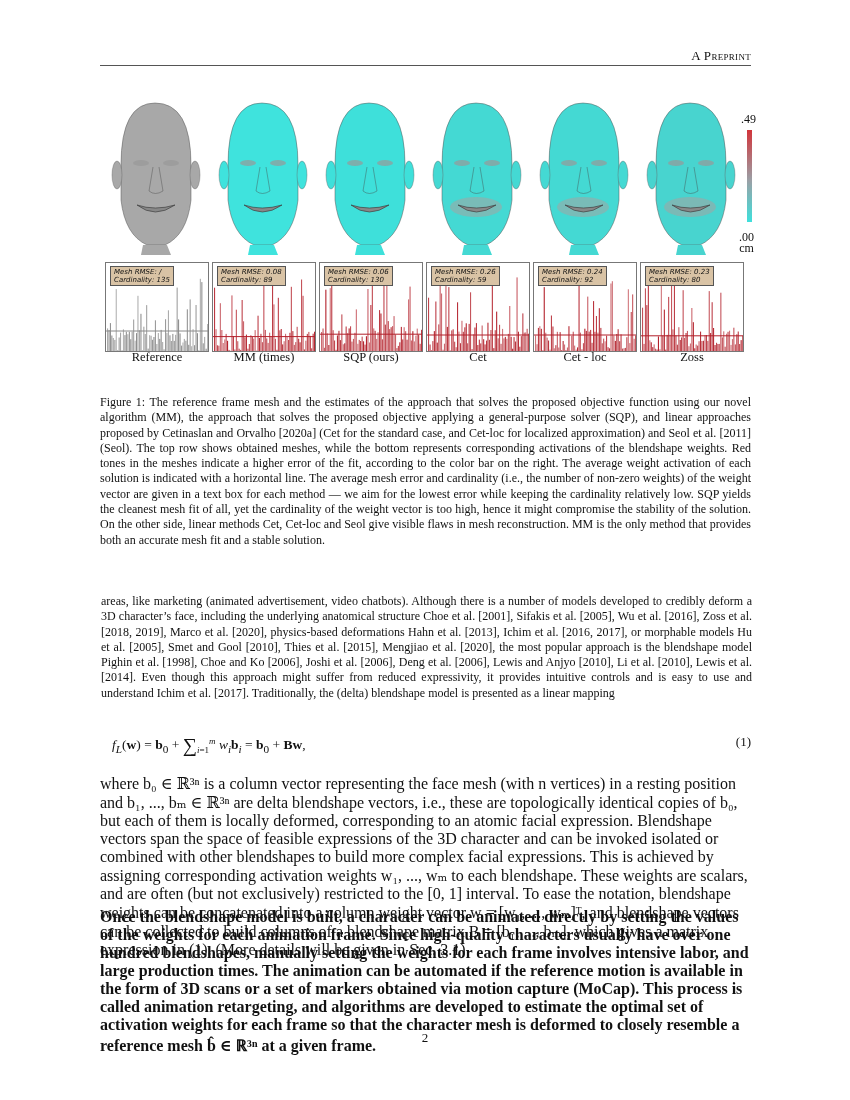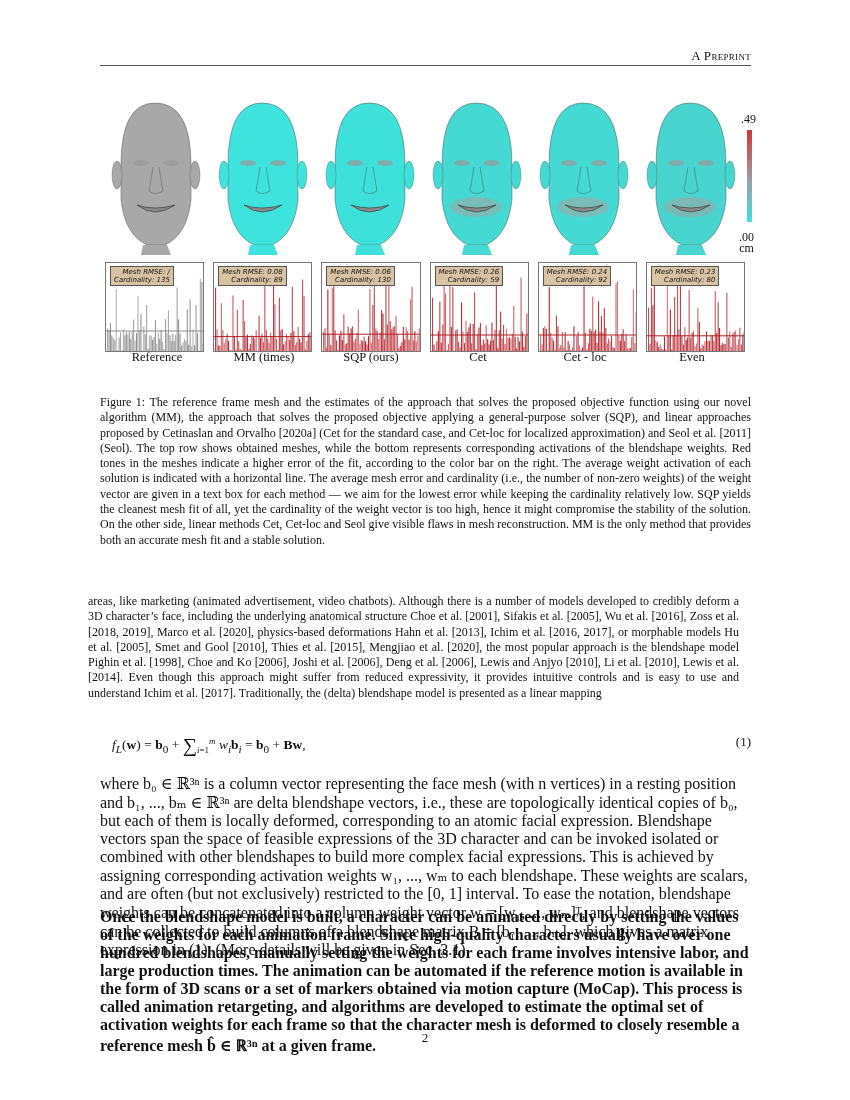--- a/index.html
+++ b/index.html
@@ -7,29 +7,29 @@
   body { position: relative; font-family: "Liberation Serif", "DejaVu Serif", serif; color: #111; overflow: hidden; }
   .header { position: absolute; left: 100px; top: 48px; width: 651px; height: 18px; border-bottom: 1px solid #555; }
   .header .running { position: absolute; right: 0; top: 0; font-size: 13px; letter-spacing: 0.3px; font-variant: small-caps; }
   .faces { position: absolute; left: 103px; top: 95px; width: 640px; height: 160px; display: flex; gap: 2px; }
   .face { width: 105px; height: 160px; position: relative; }
   .face svg { width: 105px; height: 160px; display: block; }
   .colorbar { position: absolute; left: 741px; top: 112px; width: 24px; height: 145px; }
   .colorbar .max { position: absolute; top: 0; left: 0; font-size: 12px; text-align: center; }
   .colorbar .bar { position: absolute; top: 18px; left: 6px; width: 5px; height: 92px; background: linear-gradient(#d2353b, #9aa0a6 55%, #3ee0dc); }
   .colorbar .min { position: absolute; top: 113px; left: -2px; font-size: 12px; line-height: 11px; text-align: center; margin-top: 7px; }
-  .plots { position: absolute; left: 105px; top: 262px; width: 640px; height: 92px; display: flex; gap: 9px; text-align: right; }
+  .plots { position: absolute; left: 105px; top: 262px; width: 640px; height: 92px; display: flex; gap: 3px; }
   .plot { width: 104px; height: 90px; border: 1px solid #777; position: relative; overflow: hidden; background: #fff; }
   .plot .stats { position: absolute; left: 4px; top: 3px; background: #d9c3a5; border: 1px solid #555; padding: 1px 3px; font-family: "DejaVu Sans", sans-serif; font-style: italic; font-size: 7px; line-height: 8px; z-index: 2; white-space: nowrap; }
   .plot svg { position: absolute; left: 0; top: 0; width: 104px; height: 90px; }
   .labels { position: absolute; left: 105px; top: 350px; width: 640px; display: flex; gap: 3px; }
   .labels span { width: 104px; text-align: center; font-size: 12.5px; }
   .caption, .body p { font-size: 12px; line-height: 15.3px; text-align: justify; }
   .caption { position: absolute; left: 100px; top: 395px; width: 651px; }
-  .body { position: absolute; left: 88px; top: 594px; width: 651px; }
+  .body { position: absolute; left: 101px; top: 594px; width: 651px; }
   .eq { position: absolute; left: 100px; top: 720px; width: 651px; height: 50px; }
   .eq .formula { position: absolute; left: 12px; right: 0; top: 14px; text-align: left; font-size: 13.5px; }
   .eq .num { position: absolute; right: 0; top: 14px; font-size: 13px; }
   .body2 { position: absolute; left: 100px; top: 774px; width: 651px; }
   .body3 { position: absolute; left: 100px; top: 908px; width: 651px; font-weight: bold; }
   .pagenum { position: absolute; left: 0; width: 850px; top: 1030px; text-align: center; font-size: 13px; }
   i { font-style: italic; }
 </style>
 </head>
 <body>
@@ -603,21 +603,21 @@
       <div>Cardinality: 80</div>
     </div>
     </div>
   </div>
 <div class="labels" id="labels">
     <span>Reference</span>
     <span>MM (times)</span>
     <span>SQP (ours)</span>
     <span>Cet</span>
     <span>Cet - loc</span>
-    <span>Even</span>
+    <span>Zoss</span>
   </div>
 
 <p class="caption">Figure 1: The reference frame mesh and the estimates of the approach that solves the proposed objective function using our novel algorithm (MM), the approach that solves the proposed objective applying a general-purpose solver (SQP), and linear approaches proposed by Cetinaslan and Orvalho [2020a] (Cet for the standard case, and Cet-loc for localized approximation) and Seol et al. [2011] (Seol). The top row shows obtained meshes, while the bottom represents corresponding activations of the blendshape weights. Red tones in the meshes indicate a higher error of the fit, according to the color bar on the right. The average weight activation of each solution is indicated with a horizontal line. The average mesh error and cardinality (i.e., the number of non-zero weights) of the weight vector are given in a text box for each method — we aim for the lowest error while keeping the cardinality relatively low. SQP yields the cleanest mesh fit of all, yet the cardinality of the weight vector is too high, hence it might compromise the stability of the solution. On the other side, linear methods Cet, Cet-loc and Seol give visible flaws in mesh reconstruction. MM is the only method that provides both an accurate mesh fit and a stable solution.</p>
 
 <div class="body">
   <p>areas, like marketing (animated advertisement, video chatbots). Although there is a number of models developed to credibly deform a 3D character’s face, including the underlying anatomical structure Choe et al. [2001], Sifakis et al. [2005], Wu et al. [2016], Zoss et al. [2018, 2019], Marco et al. [2020], physics-based deformations Hahn et al. [2013], Ichim et al. [2016, 2017], or morphable models Hu et al. [2005], Smet and Gool [2010], Thies et al. [2015], Mengjiao et al. [2020], the most popular approach is the blendshape model Pighin et al. [1998], Choe and Ko [2006], Joshi et al. [2006], Deng et al. [2006], Lewis and Anjyo [2010], Li et al. [2010], Lewis et al. [2014]. Even though this approach might suffer from reduced expressivity, it provides intuitive controls and is easy to use and understand Ichim et al. [2017]. Traditionally, the (delta) blendshape model is presented as a linear mapping</p>
 </div>
 
 <div class="eq">
   <div class="formula">

